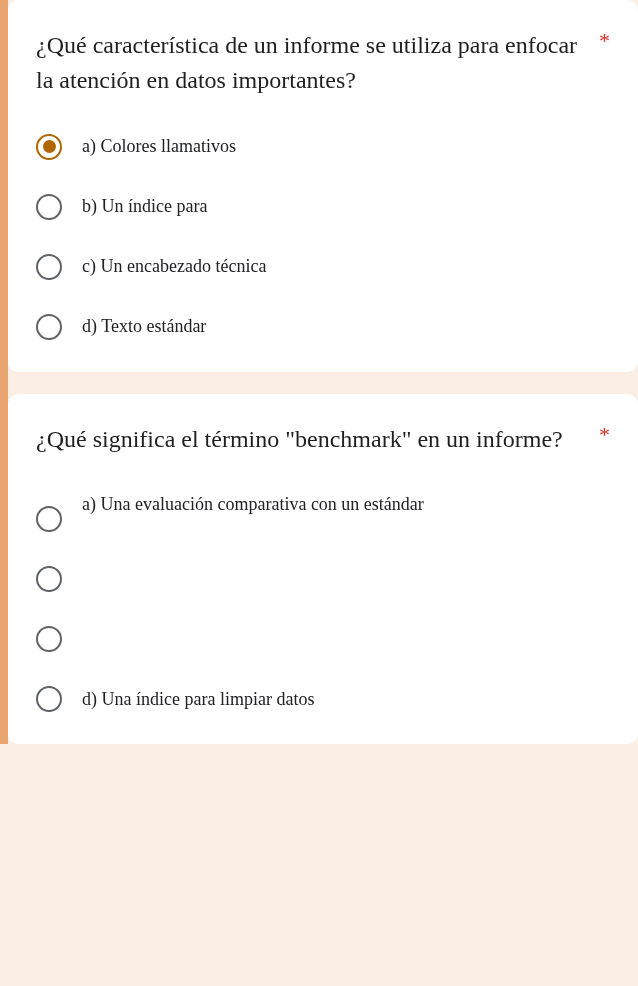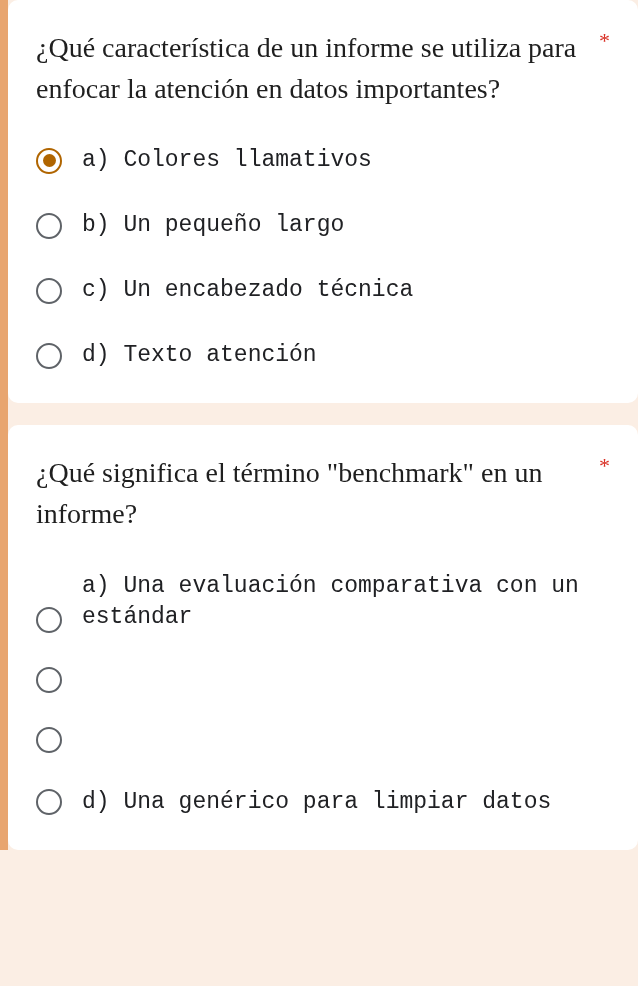--- a/index.html
+++ b/index.html
@@ -24,21 +24,21 @@
   }
   .card:last-child {
     margin-bottom: 0;
   }
   .question-header {
     display: flex;
     align-items: flex-start;
     margin-bottom: 36px;
   }
   .question-text {
-    font-size: 28px;
+    font-size: 24px;
     color: #1f1f1f;
     line-height: 1.45;
     flex: 1;
     padding-right: 10px;
   }
   .required {
     color: #d93025;
     font-size: 22px;
     line-height: 1;
     margin-left: 4px;
@@ -70,27 +70,26 @@
   }
   .radio.selected::after {
     content: "";
     width: 13px;
     height: 13px;
     background: #b06500;
     border-radius: 50%;
     display: block;
   }
   .option-label {
-    font-size: 23px;
+    font-size: 18px;
     color: #202124;
     line-height: 1.35;
-    font-family: Liberation Mono, monospace;
   }
   .option.multiline {
-    align-items: flex-end;
+    align-items: flex-start;
   }
   .option.multiline .radio {
     margin-top: 14px;
   }
 </style>
 </head>
 <body>
 
 <div class="left-border">
 
@@ -99,29 +98,29 @@
       <div class="question-text">¿Qué característica de un informe se utiliza para enfocar la atención en datos importantes?</div>
       <div class="required">*</div>
     </div>
 
     <div class="option">
       <div class="radio selected"></div>
       <div class="option-label">a) Colores llamativos</div>
     </div>
     <div class="option">
       <div class="radio"></div>
-      <div class="option-label">b) Un pequeño largo</div>
+      <div class="option-label">b) Un índice para</div>
     </div>
     <div class="option">
       <div class="radio"></div>
       <div class="option-label">c) Un encabezado técnica</div>
     </div>
     <div class="option">
       <div class="radio"></div>
-      <div class="option-label">d) Texto atención</div>
+      <div class="option-label">d) Texto estándar</div>
     </div>
   </div>
 
   <div class="card">
     <div class="question-header">
       <div class="question-text">¿Qué significa el término "benchmark" en un informe?</div>
       <div class="required">*</div>
     </div>
 
     <div class="option multiline">
@@ -129,17 +128,17 @@
       <div class="option-label">a) Una evaluación comparativa con un estándar</div>
     </div>
     <div class="option">
       <div class="radio"></div>
     </div>
     <div class="option">
       <div class="radio"></div>
     </div>
     <div class="option">
       <div class="radio"></div>
-      <div class="option-label">d) Una genérico para limpiar datos</div>
+      <div class="option-label">d) Una índice para limpiar datos</div>
     </div>
   </div>
 
 </div>
 
 </body></html>

